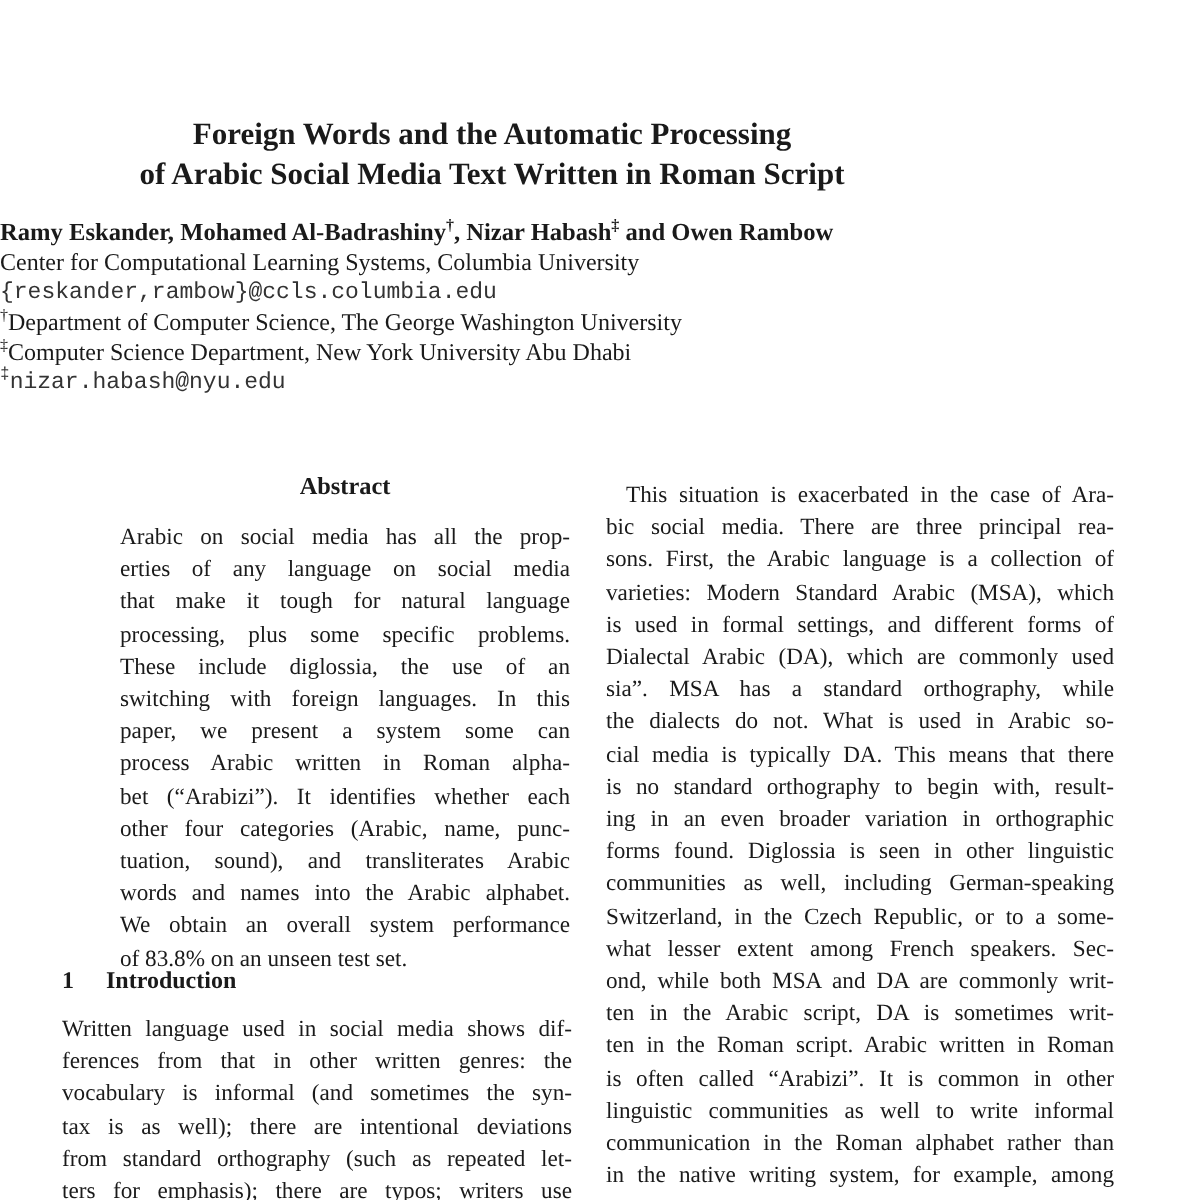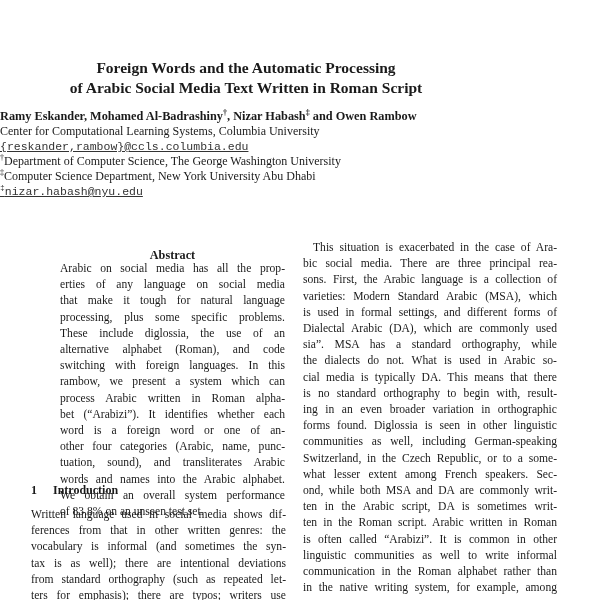--- a/index.html
+++ b/index.html
@@ -3,24 +3,24 @@
 <meta charset="utf-8">
 <style>
   html, body { margin:0; padding:0; background:#ffffff; }
   body { width:600px; height:600px; overflow:hidden; position:relative;
          font-family:"Liberation Serif", "DejaVu Serif", serif; color:#1a1a1a; }
   .title { position:absolute; left:0; width:492px; text-align:center;
            font-weight:bold; font-size:15.5px; line-height:20px; top:58px; }
   .authors { position:absolute; left:0; width:600px; text-align:left;
              top:109px; font-size:12px; line-height:15px; }
   .authors .names { font-weight:bold; font-size:12.3px; }
-  .mono { font-family:"Liberation Mono", "DejaVu Sans Mono", monospace; font-size:11.5px; color:#333;text-decoration:underline; }
+  .mono { font-family:"Liberation Mono", "DejaVu Sans Mono", monospace; font-size:11.5px; color:#333; }
   sup { font-size:8px; line-height:0; }
   .col { position:absolute; font-size:11.6px; line-height:16.2px; text-align:justify; }
-  .abs-head { position:absolute; left:60px; width:225px; top:248px; text-align:center;
+  .abs-head { position:absolute; left:60px; width:225px; top:236px; text-align:center;
               font-weight:bold; font-size:12.2px; }
   .abstract { left:60px; width:225px; top:261px; }
   .intro-head { position:absolute; left:31px; top:483px; font-weight:bold; font-size:12px; }
   .intro-head .num { display:inline-block; width:22px; }
   .intro { left:60px; width:226px; top:507px; }
   .right { left:315px; width:227px; top:240px; }
   .line { display:block; text-align:justify; text-align-last:justify; white-space:nowrap; }
   .line.last { text-align-last:left; }
   .indent { padding-left:10px; }
 </style>
@@ -45,26 +45,24 @@
     <div class="mono"><sup>‡</sup><span>nizar.habash@nyu.edu</span></div>
   </div>
 
   <div class="abs-head">Abstract</div>
   <div class="col abstract">
     <span class="line">Arabic on social media has all the prop-</span>
     <span class="line">erties of any language on social media</span>
     <span class="line">that make it tough for natural language</span>
     <span class="line">processing, plus some specific problems.</span>
     <span class="line">These include diglossia, the use of an</span>
-    <span class="line">alternative alphabet (Roman), and code</span>
     <span class="line">switching with foreign languages. In this</span>
-    <span class="line">rambow, we present a system which can</span>
+    <span class="line">paper, we present a system some can</span>
     <span class="line">process Arabic written in Roman alpha-</span>
     <span class="line">bet (“Arabizi”). It identifies whether each</span>
-    <span class="line">word is a foreign word or one of an-</span>
     <span class="line">other four categories (Arabic, name, punc-</span>
     <span class="line">tuation, sound), and transliterates Arabic</span>
     <span class="line">words and names into the Arabic alphabet.</span>
     <span class="line">We obtain an overall system performance</span>
     <span class="line last">of 83.8% on an unseen test set.</span>
   </div>
 
   <div class="intro-head">
     <span class="num">1</span><span>Introduction</span>
   </div>

